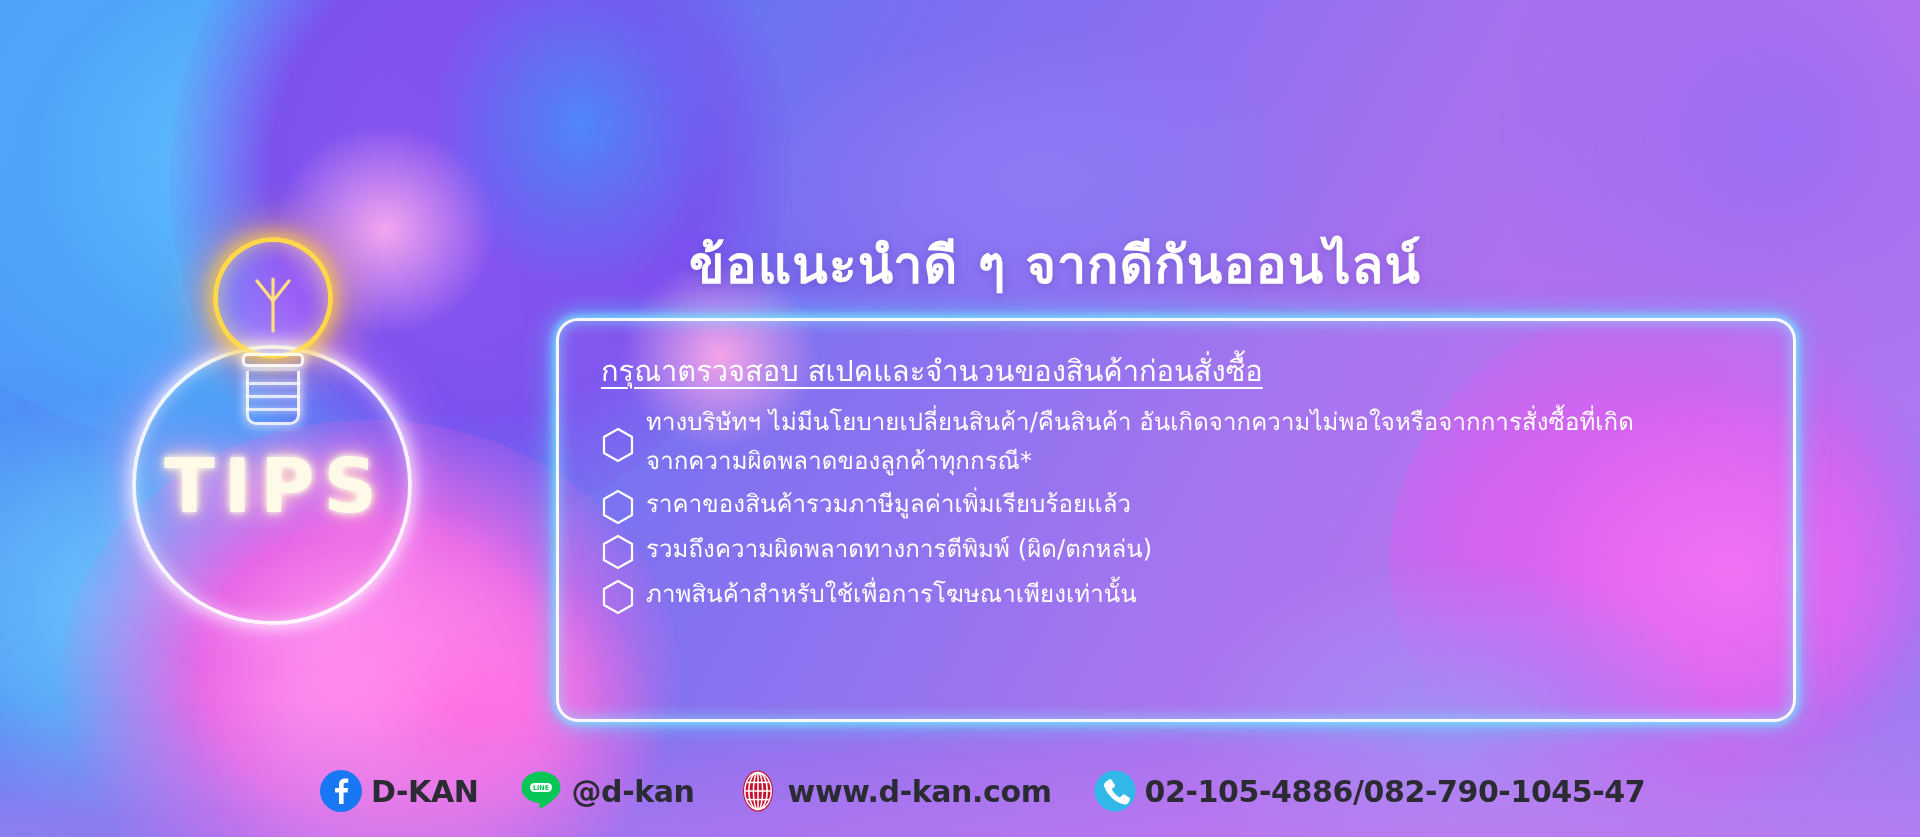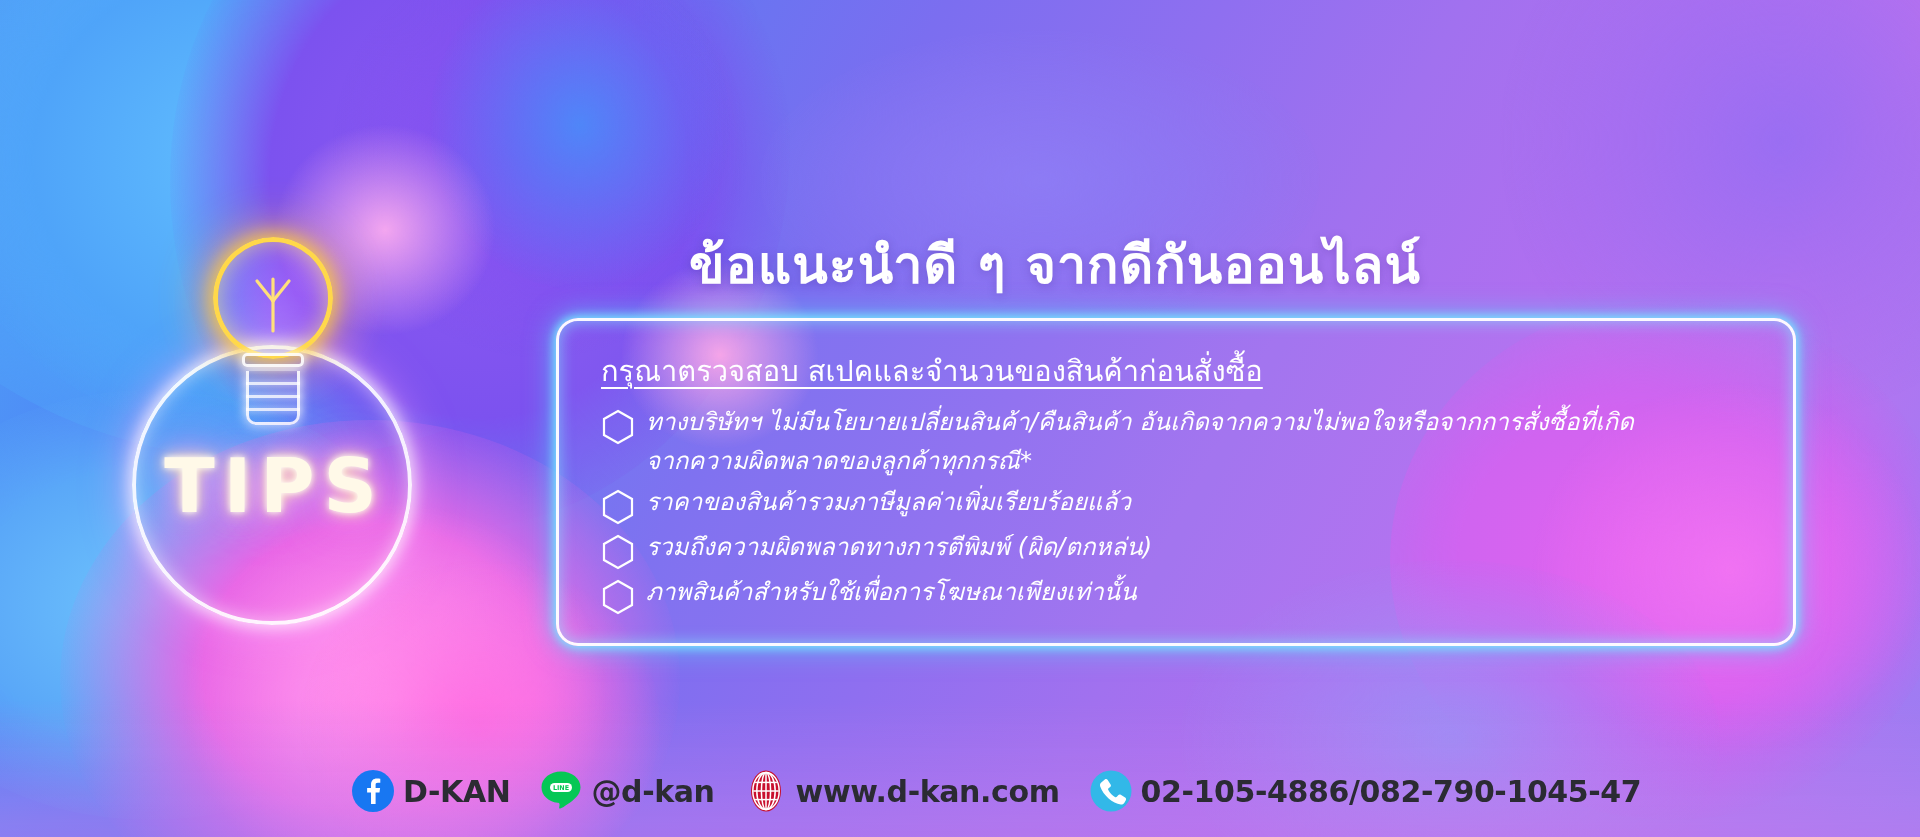--- a/index.html
+++ b/index.html
@@ -172,21 +172,21 @@
     font-size:52px;
     font-weight:700;
     letter-spacing:1px;
     line-height:1.05;
     text-shadow:0 2px 10px rgba(70,40,140,0.28);
     white-space:nowrap;
   }
 
   
   #tips-box {
-    position:absolute; left:556px; top:318px; width:1240px; height:328px;
+    position:absolute; left:556px; top:318px; width:1240px; height:404px;
     border-radius:22px;
     border:3px solid rgba(255,255,255,0.96);
     box-shadow:
       0 0 10px 2px rgba(120,235,255,0.95),
       0 0 26px 5px rgba(90,210,255,0.6),
       inset 0 0 14px 2px rgba(130,235,255,0.55);
     background:rgba(255,255,255,0.03);
   }
   #box-inner { position:absolute; left:42px; top:32px; right:26px; }
 
@@ -197,44 +197,43 @@
     text-decoration:underline;
     text-underline-offset:6px;
     text-decoration-thickness:2px;
     margin-bottom:12px;
     line-height:1.3;
     white-space:nowrap;
   }
 
   .tip-row {
     display:flex;
-    align-items:flex-start;
+    align-items:center;
     margin-bottom:3px;
-    font-style:italic;
   }
   .hex-icon {
     flex:0 0 auto;
     width:34px; height:36px;
     margin-right:11px;
     margin-top:6px;
   }
   .tip-text {
     color:#ffffff;
     font-size:24px;
     line-height:1.62;
     font-weight:400;
     letter-spacing:0.1px;
   }
   .tip-text .l2 { display:block; }
 
   
   #contact-bar {
-    position:absolute; left:352px; top:770px;
+    position:absolute; left:320px; top:770px;
     display:flex; align-items:center;
-    gap:0px;
+    gap:12px;
   }
   .contact-item { display:flex; align-items:center; margin-right:30px; }
   .contact-item:last-child { margin-right:8px; }
   .ci-icon { width:42px; height:42px; flex:0 0 auto; margin-right:9px; }
   .ci-label {
     color:#2b2b33;
     font-size:30px;
     font-weight:800;
     letter-spacing:-0.4px;
     white-space:nowrap;

